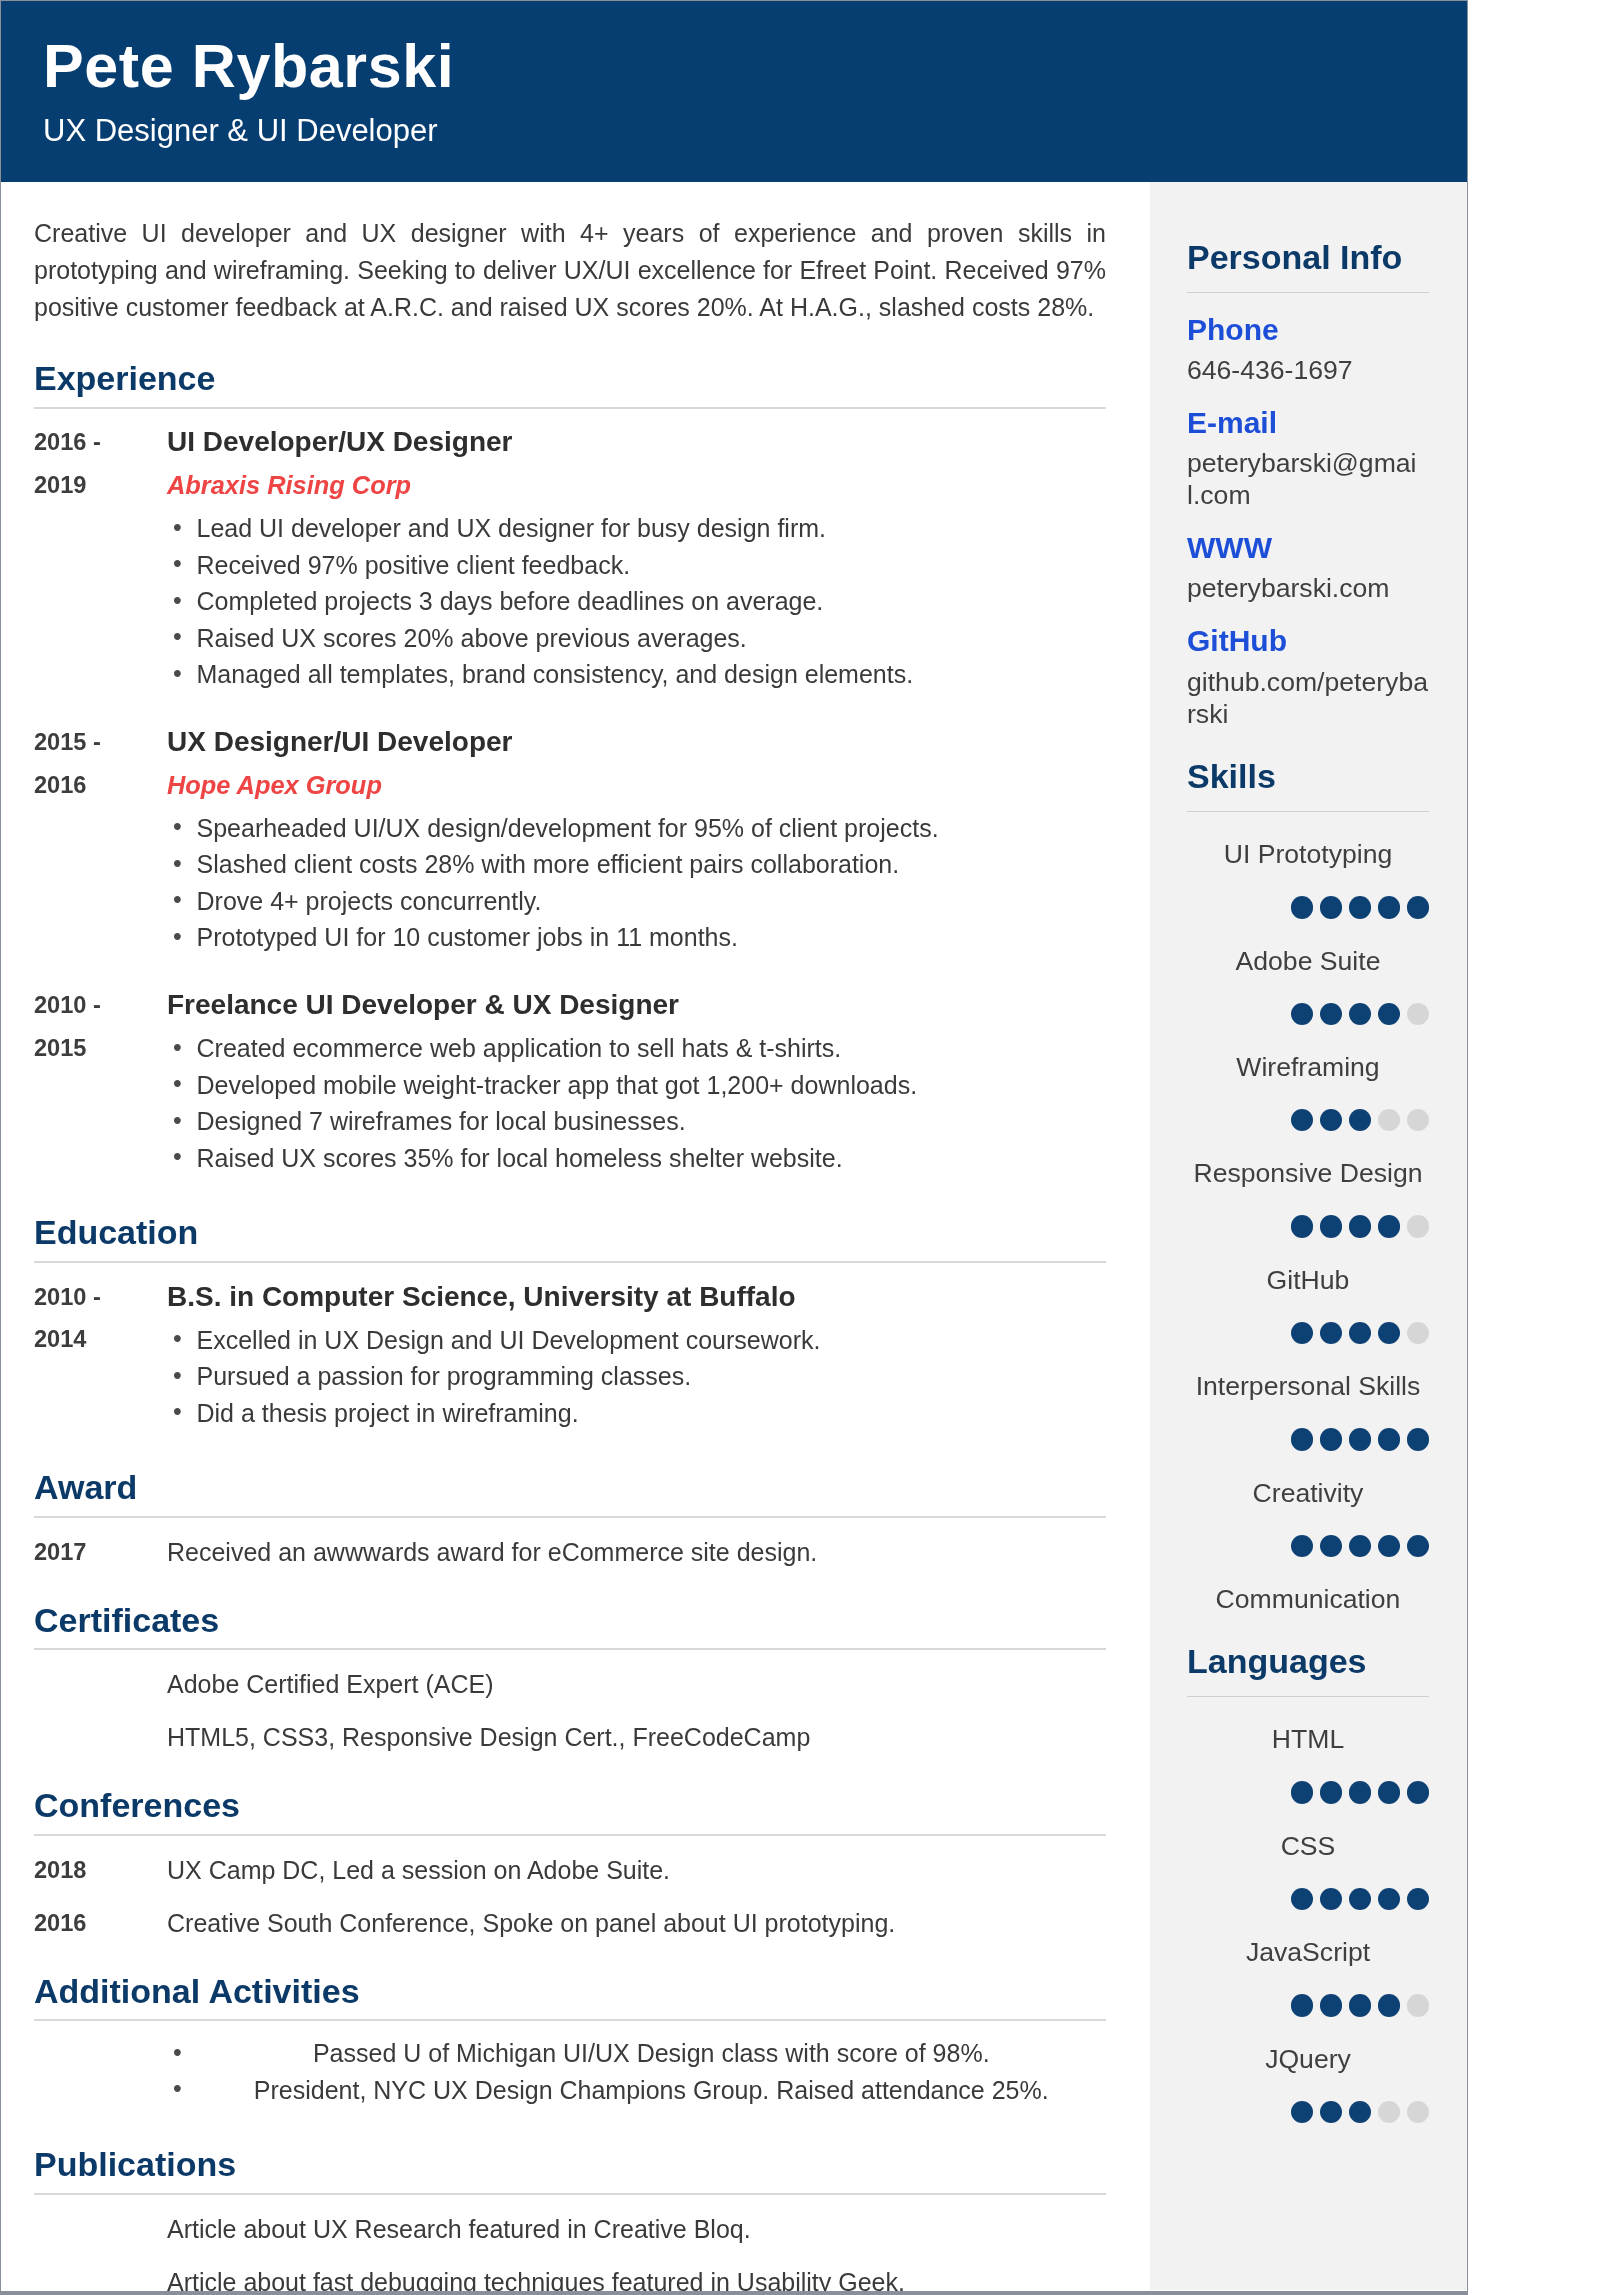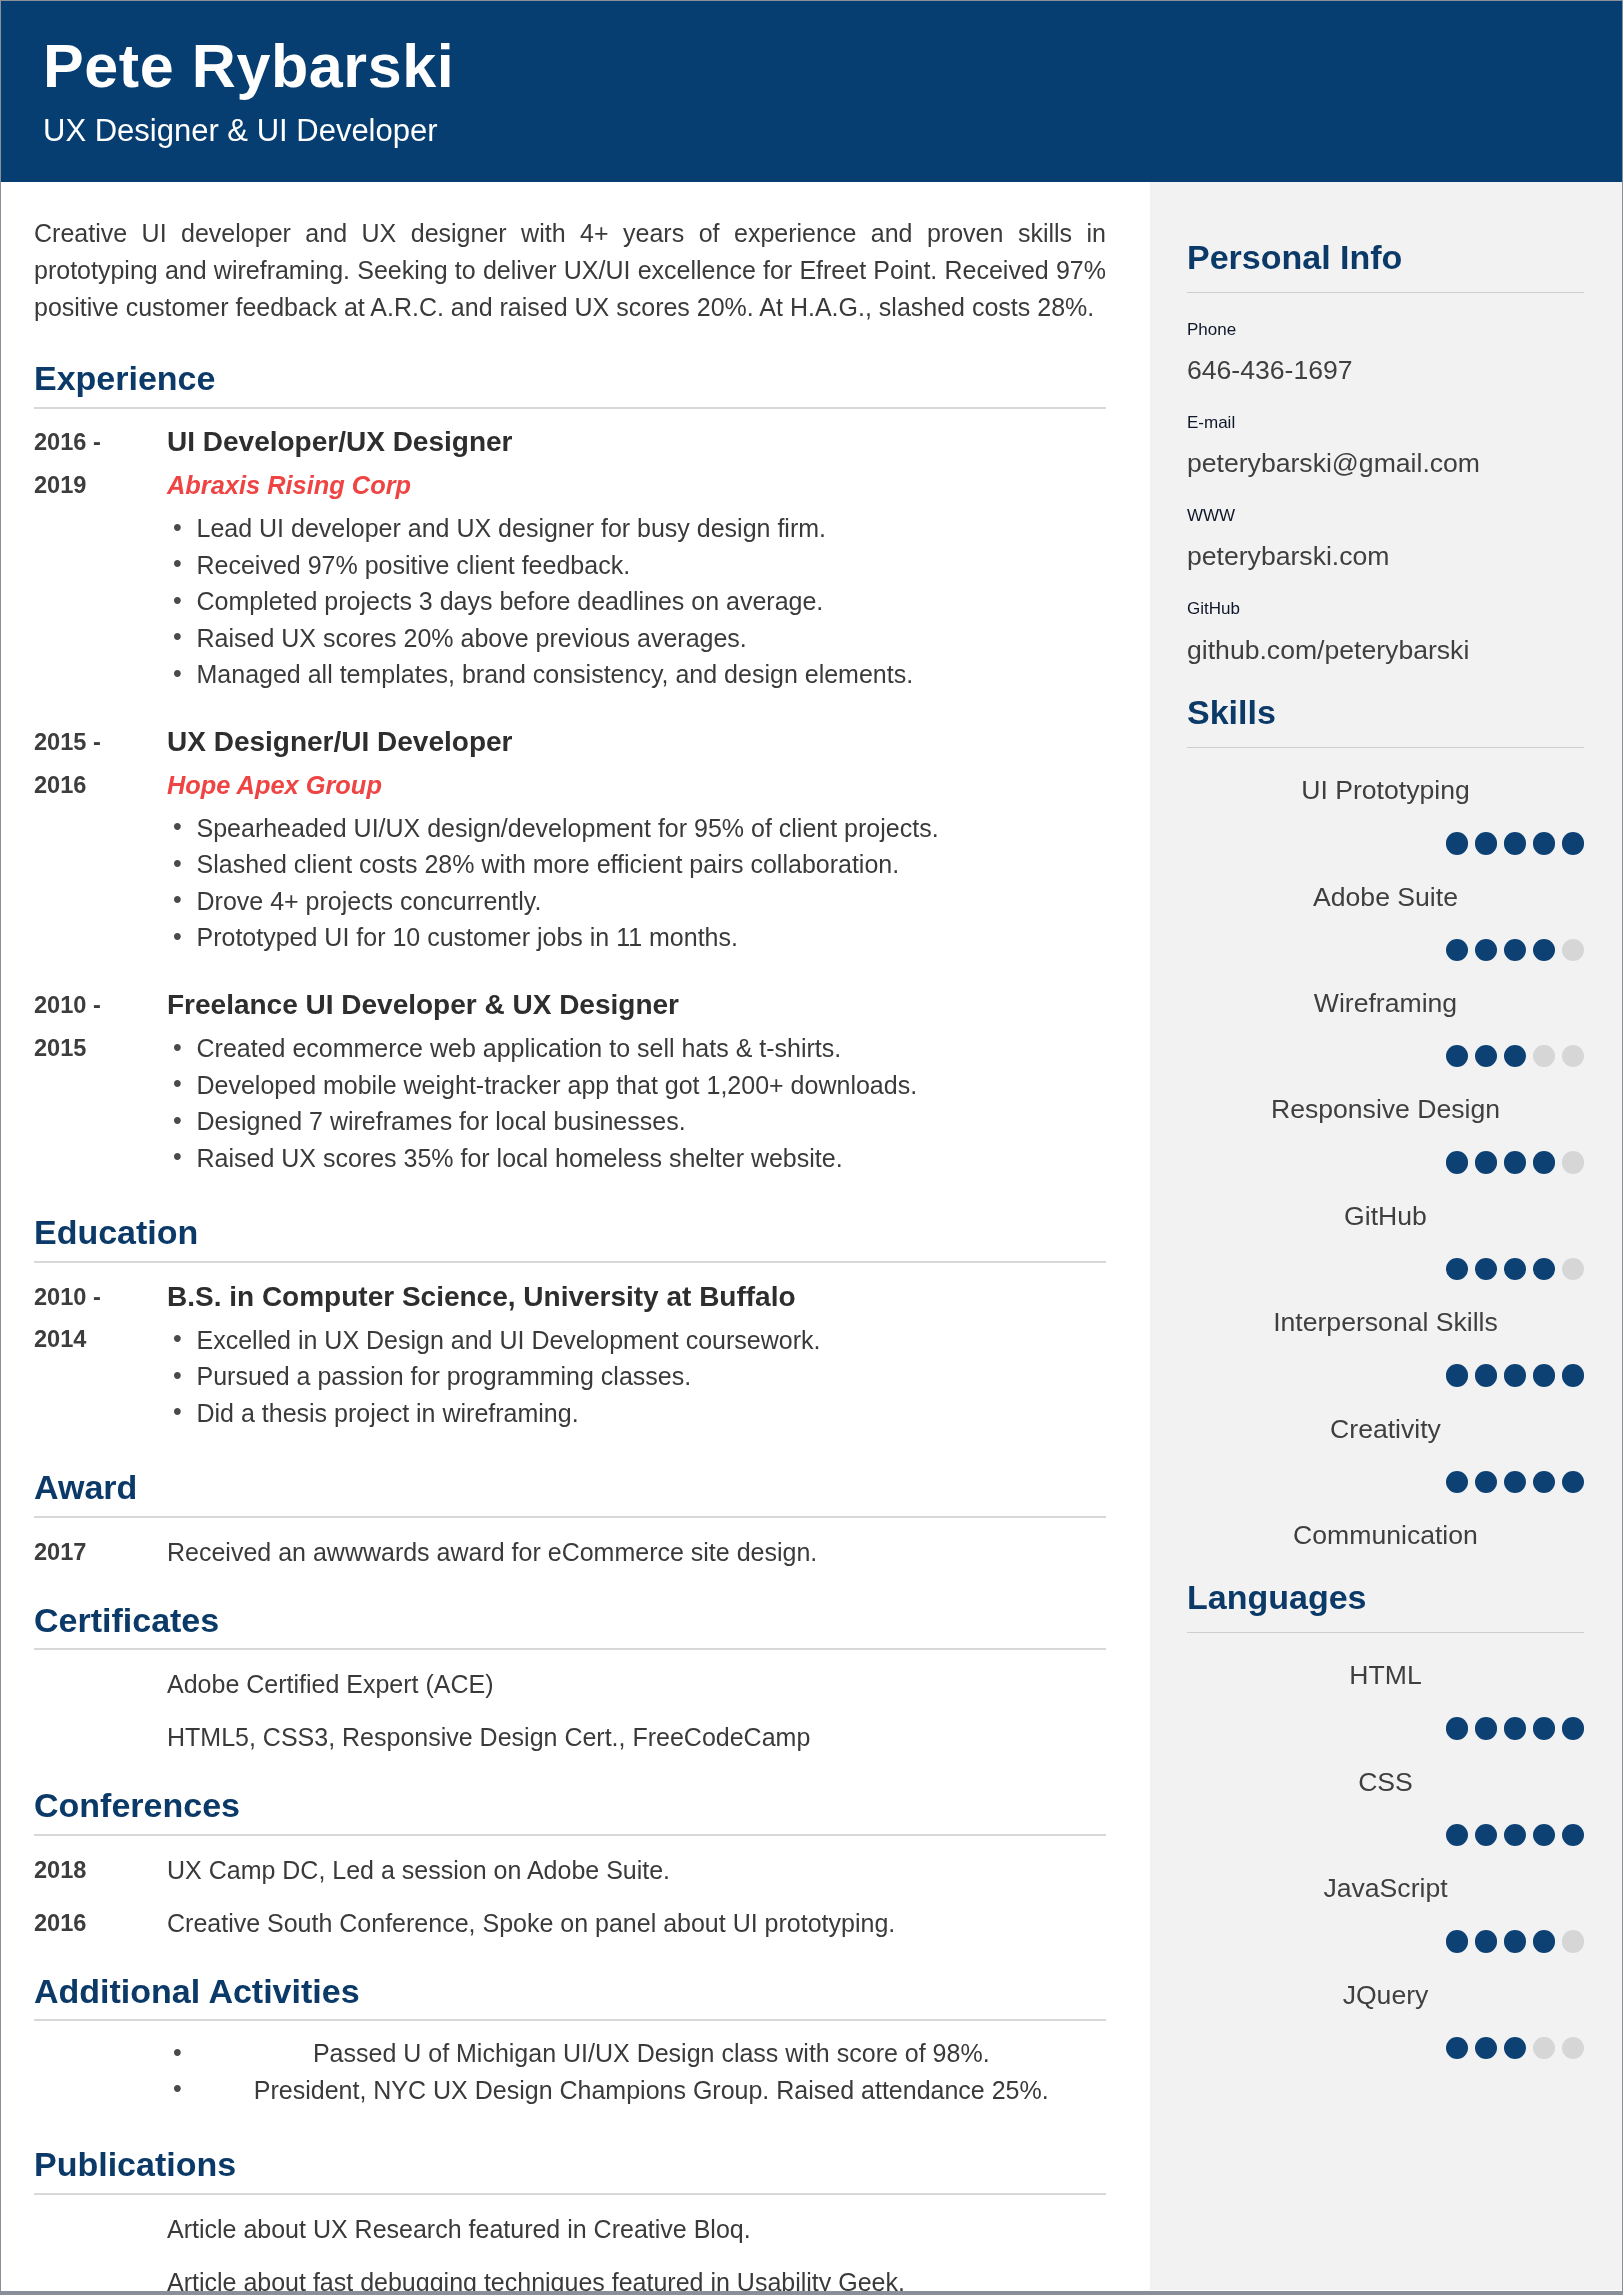--- a/index.html
+++ b/index.html
@@ -7,21 +7,21 @@
     --accent:#0c3a68;
     --dot-filled:#0d4174;
     --dot-empty:#d6d6d6;
     --sidebar-bg:#f2f2f2;
     --text:#3a3a3a;
     --divider:#d8d8d8;
     --page-border:#8a9099;
   }
   html,body{margin:0;padding:0;background:#fff;}
   .page{
-    width:1623px;height:2295px;box-sizing:border-box;position:relative;
+    width:1468px;height:2295px;box-sizing:border-box;position:relative;
     border:1.8px solid var(--page-border);border-bottom:4.1px solid var(--page-border);
     overflow:hidden;background:#fff;
     font-family:"Liberation Sans", sans-serif;color:var(--text);
   }
   
   .header{
     height:181px;background:var(--header-bg);color:#fff;
     padding-left:42px;display:flex;flex-direction:column;justify-content:center;box-sizing:border-box;
   }
   .name{font-size:61px;font-weight:bold;line-height:1.05;letter-spacing:0.6px;}
@@ -56,21 +56,21 @@
   .row .row-text{font-size:25px;line-height:32px;}
   
   .side-head{
     font-size:34px;font-weight:bold;color:var(--accent);
     margin:29.5px 0 17.7px 0;padding-bottom:18px;border-bottom:1.8px solid #cfcfcf;
     line-height:34px;
   }
   .side-head.first{margin-top:28px;}
   .contact-field{margin-top:21px;}
   .contact-field:first-of-type{margin-top:0;}
-  .contact-label{font-size:17px;font-weight:normal;color:#0f172a;line-height:32px;}
+  .contact-label{font-size:30px;font-weight:bold;color:#1d4ed8;line-height:32px;}
   .contact-value{font-size:26.6px;color:#3f3f3f;line-height:32px;margin-top:8.3px;word-break:break-all;}
   .skill{margin-top:26px;text-align:center;}
   .skill:first-of-type{margin-top:0;}
   .skill-name{font-size:26.6px;color:#3f3f3f;line-height:32px;}
   .dots{display:flex;justify-content:flex-end;gap:6.5px;margin-top:26px;}
   .dot{width:22.4px;height:22.4px;border-radius:50%;background:var(--dot-empty);}
   .dot.filled{background:var(--dot-filled);}
 </style>
 </head>
 <body>

